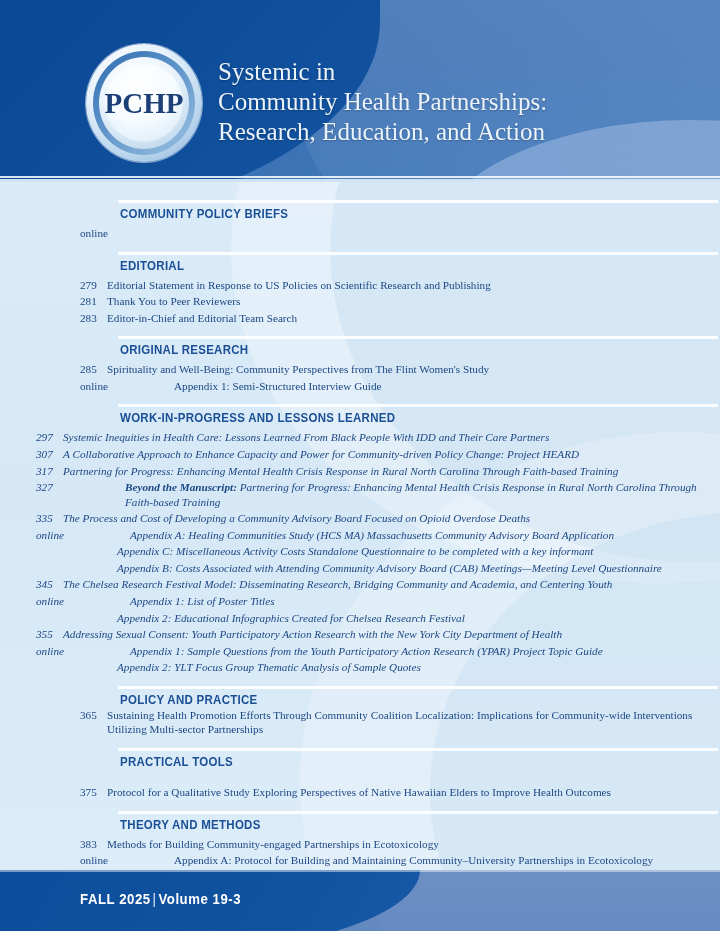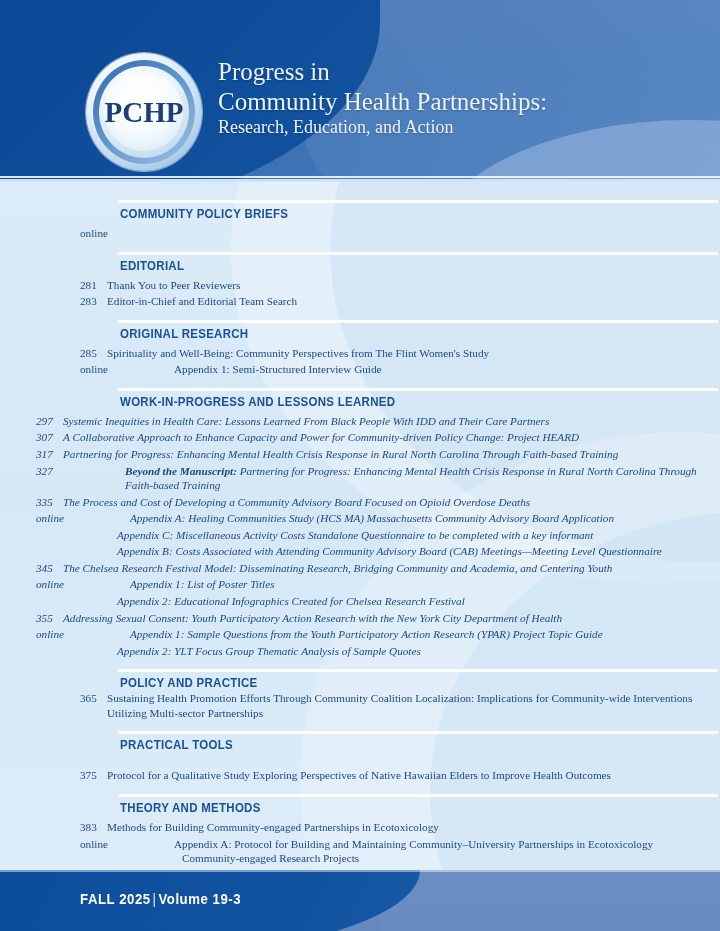--- a/index.html
+++ b/index.html
@@ -67,21 +67,21 @@
   .header .hairline2 {
     position: absolute;
     left: 0; top: 179px;
     width: 720px; height: 3px;
     background: #cfe3f4;
   }
 
   
   .logo {
     position: absolute;
-    left: 86px; top: 53px;
+    left: 86px; top: 44px;
     width: 116px; height: 118px;
     border-radius: 50%;
     background: radial-gradient(circle at 38% 30%, #ffffff 0%, #e8f2fb 40%, #bcd7ee 68%, #7ca9d4 100%);
     box-shadow: 0 0 0 1px rgba(255,255,255,0.5);
     display: flex; align-items: center; justify-content: center;
   }
   .logo .ring2 {
     position: absolute;
     left: 7px; top: 7px; right: 7px; bottom: 7px;
     border-radius: 50%;
@@ -113,21 +113,21 @@
   .jtitle {
     position: absolute;
     left: 218px; top: 57px;
     color: #ecf4fb;
     font-family: "Liberation Serif", "DejaVu Serif", serif;
     line-height: 1.19;
     text-shadow: 0 1px 2px rgba(0,0,0,0.25);
   }
   .jtitle .l1 { font-size: 25px; }
   .jtitle .l2 { font-size: 25px; }
-  .jtitle .l3 { font-size: 18px; }
+  .jtitle .l3 { font-size: 25px; }
 
   
   .body {
     position: absolute;
     left: 0; top: 182px;
     width: 720px;
     height: 688px;
     overflow: hidden;
     background: linear-gradient(180deg, #dbebf8 0%, #d6e8f6 45%, #dcecf9 100%);
   }
@@ -284,21 +284,21 @@
     <div class="swoosh3"></div>
 
     <div class="logo">
       <div class="ring2"></div>
       <div class="ring3"></div>
       <div class="disc"></div>
       <div class="pchp">PCHP</div>
     </div>
 
     <div class="jtitle">
-      <div class="l1">Progress in</div>
+      <div class="l1">Systemic in</div>
       <div class="l2">Community Health Partnerships:</div>
       <div class="l3">Research, Education, and Action</div>
     </div>
 
     <div class="hairline"></div>
     <div class="hairline2"></div>
   </div>
 
   <div class="body">
     <div class="bswoosh1"></div>
@@ -318,20 +318,24 @@
               <span class="ttl"></span>
             </div>
           </div>
         </div>
         <div class="sec" style="padding-top: 11px;">
           <div class="sechead-wrap">
             <div class="sec-rule" style="top: 0px;"></div>
             <div class="sec-head" style="margin-left: 80px;">EDITORIAL</div>
           </div>
           <div style="margin-left: 80px; margin-top: 5px;">
+            <div class="entry" style="margin-top: 0px;">
+              <span class="pg">279</span>
+              <span class="ttl">Editorial Statement in Response to US Policies on Scientific Research and Publishing</span>
+            </div>
             <div class="entry" style="margin-top: 2px;">
               <span class="pg">281</span>
               <span class="ttl">Thank You to Peer Reviewers</span>
             </div>
             <div class="entry" style="margin-top: 2px;">
               <span class="pg">283</span>
               <span class="ttl">Editor-in-Chief and Editorial Team Search</span>
             </div>
           </div>
         </div>

